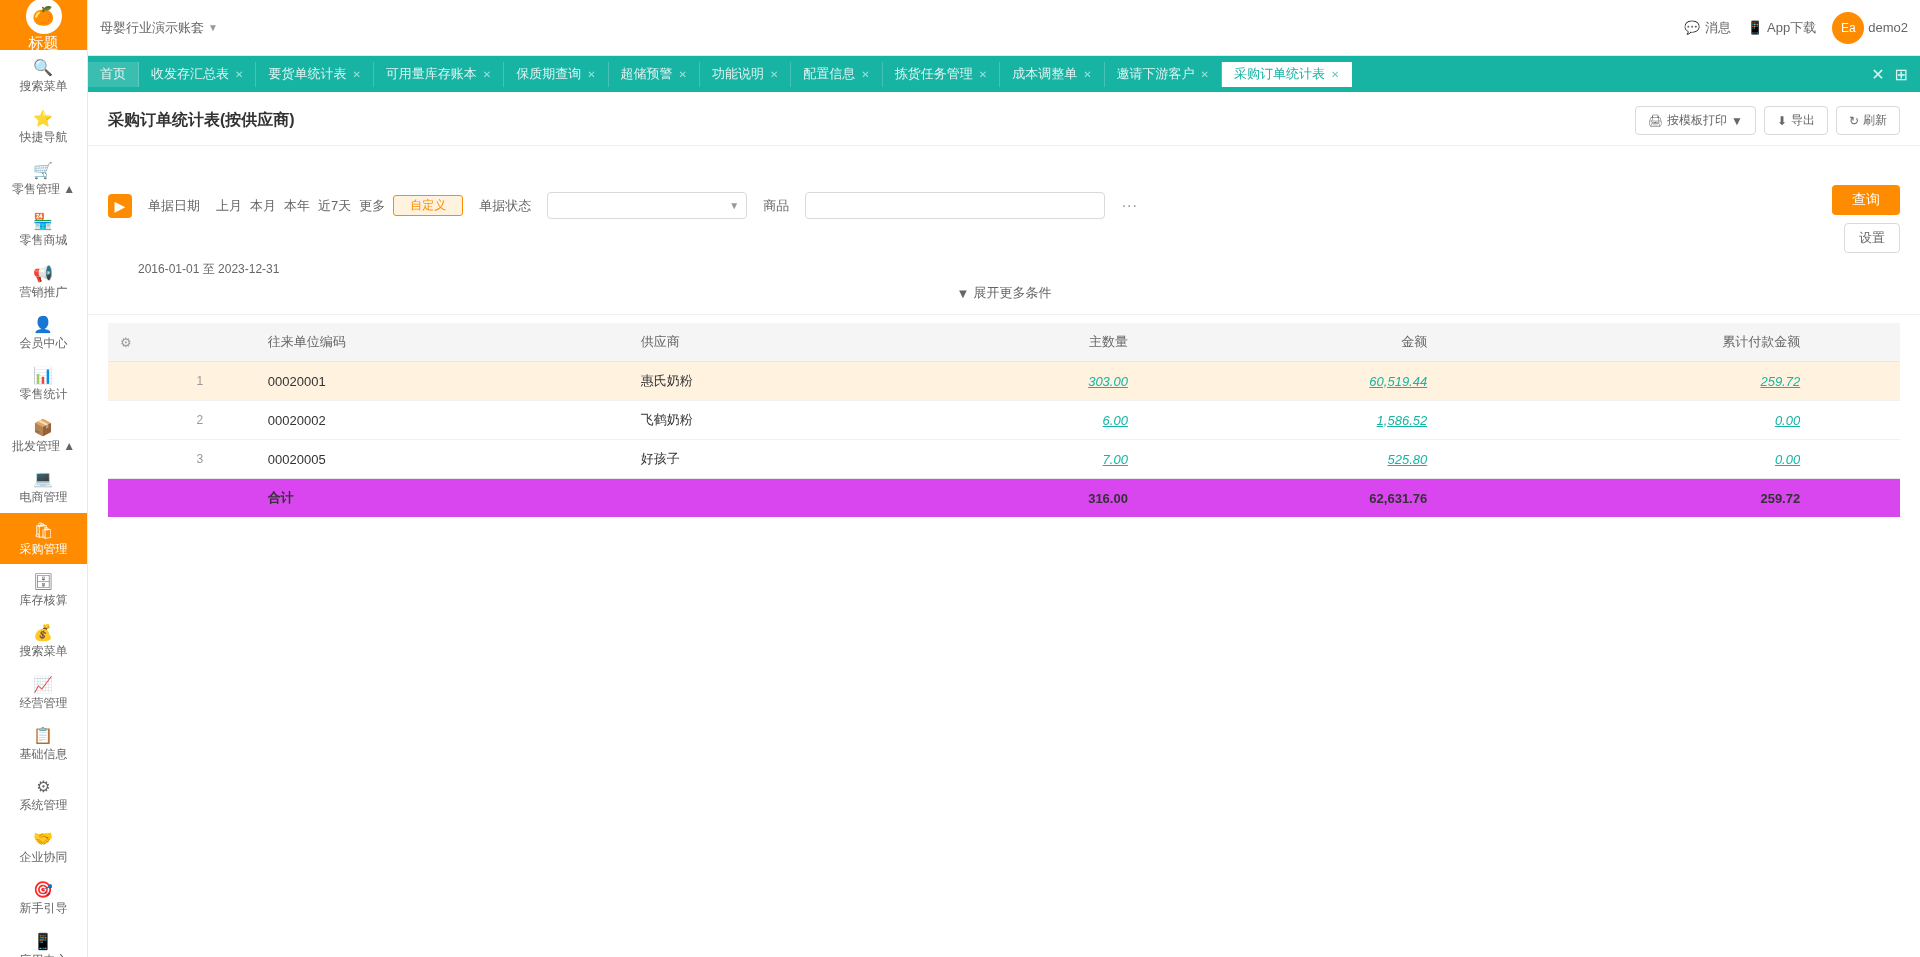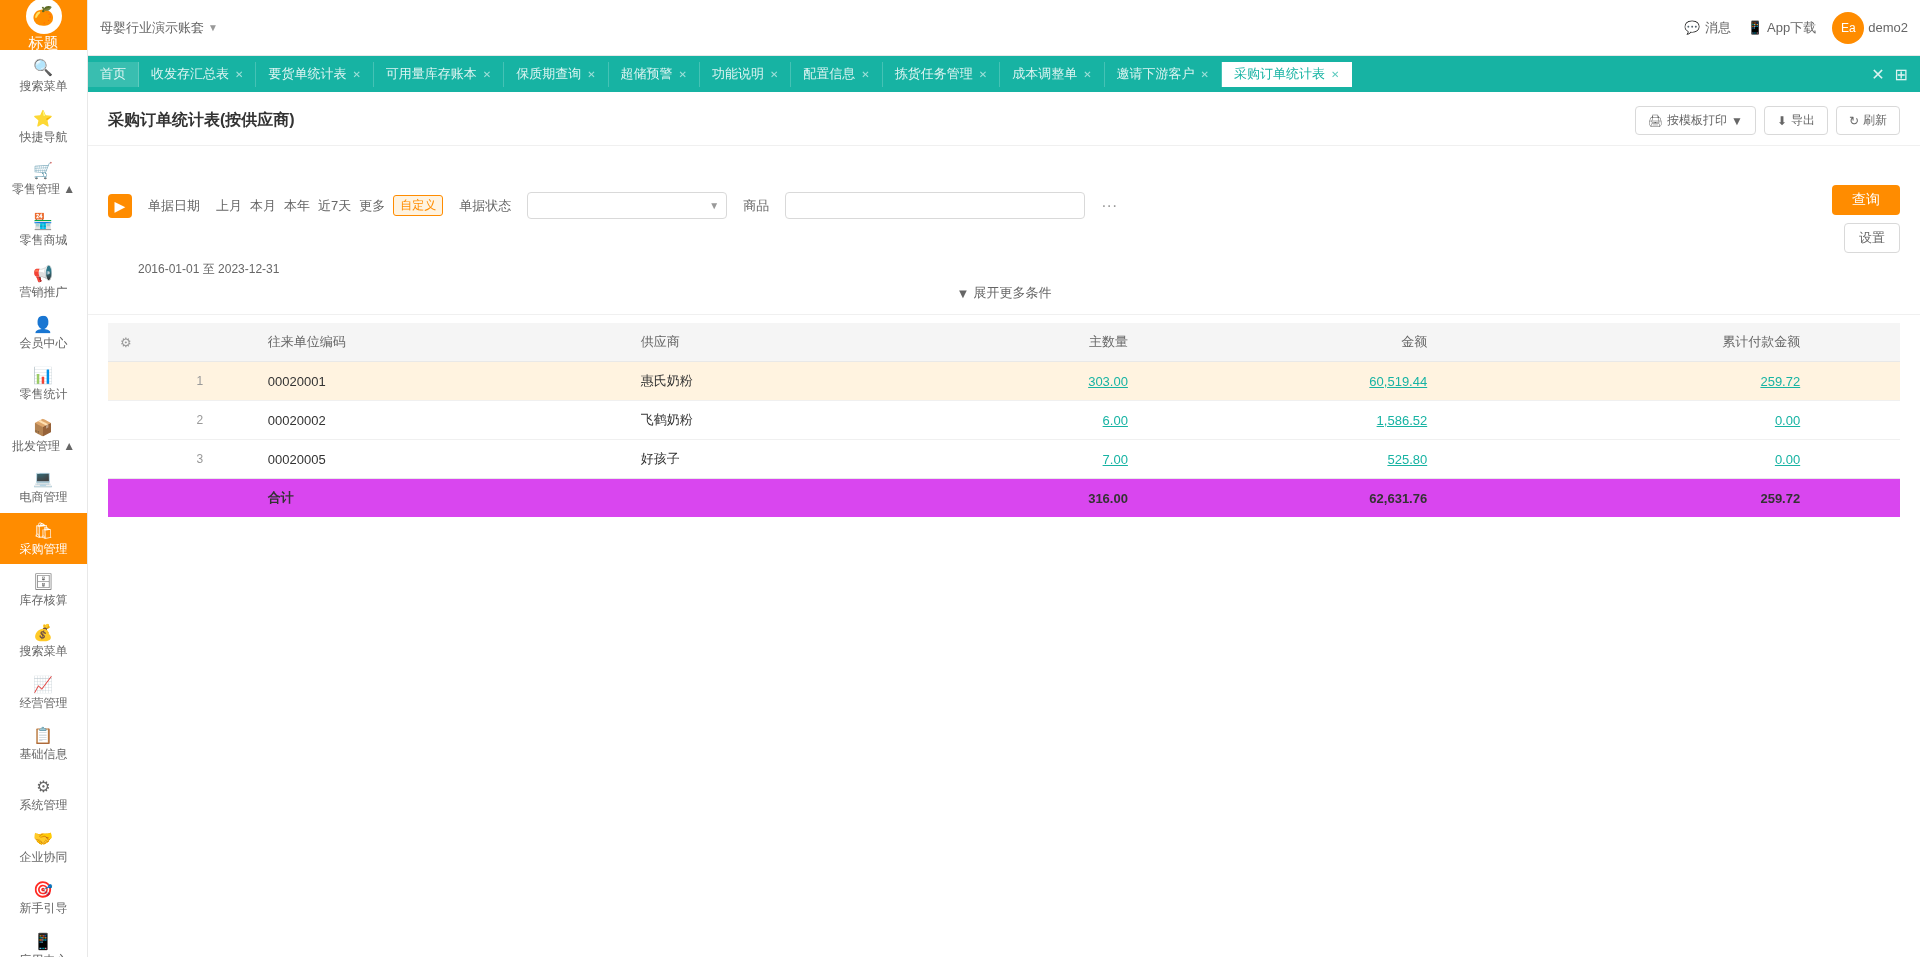--- a/index.html
+++ b/index.html
@@ -46,21 +46,21 @@
     .btn-export { background: #fff; border: 1px solid #d9d9d9; border-radius: 4px; padding: 5px 12px; cursor: pointer; font-size: 12px; color: #666; display: flex; align-items: center; gap: 4px; }
     .btn-refresh { background: #fff; border: 1px solid #d9d9d9; border-radius: 4px; padding: 5px 12px; cursor: pointer; font-size: 12px; color: #666; display: flex; align-items: center; gap: 4px; }
 
     
     .filter-area { padding: 12px 20px; background: #fff; border-bottom: 1px solid #f0f0f0; }
     .filter-row { display: flex; align-items: center; gap: 16px; margin-bottom: 8px; }
     .filter-toggle-btn { width: 24px; height: 24px; background: #ff8c00; border: none; border-radius: 4px; color: #fff; cursor: pointer; display: flex; align-items: center; justify-content: center; font-size: 14px; flex-shrink: 0; }
     .filter-label { color: #666; font-size: 13px; white-space: nowrap; }
     .filter-date-shortcuts { display: flex; align-items: center; gap: 8px; }
     .filter-shortcut { color: #666; font-size: 13px; cursor: pointer; }
-    .filter-custom-tag { background: #fff3e0; color: #ff8c00; border: 1px solid #ff8c00; border-radius: 3px; padding: 1px 6px; font-size: 12px; }
+    .filter-custom-tag { background: #fff3e0; color: #ff8c00; border: 1px solid #ff8c00; border-radius: 3px; padding: 1px 16px; font-size: 12px; }
     .filter-date-range { color: #666; font-size: 12px; margin-top: 4px; margin-left: 30px; }
     .filter-input { border: 1px solid #d9d9d9; border-radius: 4px; padding: 5px 10px; font-size: 13px; color: #333; background: #fff; flex: 1; max-width: 300px; }
     .filter-select { border: 1px solid #d9d9d9; border-radius: 4px; padding: 5px 10px; font-size: 13px; color: #333; background: #fff; min-width: 200px; appearance: none; cursor: pointer; }
     .filter-select-wrapper { position: relative; display: inline-flex; align-items: center; }
     .filter-select-wrapper::after { content: '▼'; position: absolute; right: 8px; font-size: 10px; color: #999; pointer-events: none; }
     .filter-dots { color: #999; font-size: 16px; cursor: pointer; }
     .btn-query { background: #ff8c00; border: none; border-radius: 4px; padding: 6px 20px; color: #fff; font-size: 14px; cursor: pointer; margin-top: 27px; }
     .btn-settings { background: #fff; border: 1px solid #d9d9d9; border-radius: 4px; padding: 5px 14px; color: #666; font-size: 13px; cursor: pointer; }
     .filter-expand-row { display: flex; align-items: center; justify-content: center; margin-top: 6px; }
     .btn-expand { background: none; border: none; color: #666; font-size: 13px; cursor: pointer; display: flex; align-items: center; gap: 4px; }
@@ -68,21 +68,21 @@
     
     .table-wrapper { padding: 0 20px 20px; }
     table { width: 100%; border-collapse: collapse; margin-top: 8px; }
     thead tr { background: #f5f5f5; }
     thead th { padding: 10px 12px; text-align: left; color: #666; font-weight: normal; font-size: 13px; border-bottom: 1px solid #e8e8e8; }
     thead th.center { text-align: center; }
     thead th.right { text-align: right; }
     tbody tr { border-bottom: 1px solid #f0f0f0; }
     tbody tr.highlighted { background: #fff3e0; }
     tbody td { padding: 10px 12px; font-size: 13px; color: #333; }
-    tbody td.right { text-align: right; }
+    tbody td.right { text-align: right; font-style: italic; }
     tbody td.center { text-align: center; }
     tbody td a, tbody td .link { color: #17b3a3; text-decoration: underline; cursor: pointer; }
     tfoot tr { background: #d946ef; }
     tfoot td { padding: 10px 12px; font-size: 13px; font-weight: bold; color: #333; border-top: 1px solid #e8e8e8; }
     tfoot td.right { text-align: right; }
 
     .row-num { color: #999; font-size: 12px; }
     .th-settings { width: 32px; text-align: center; }
     .settings-icon { color: #999; cursor: pointer; }
 

